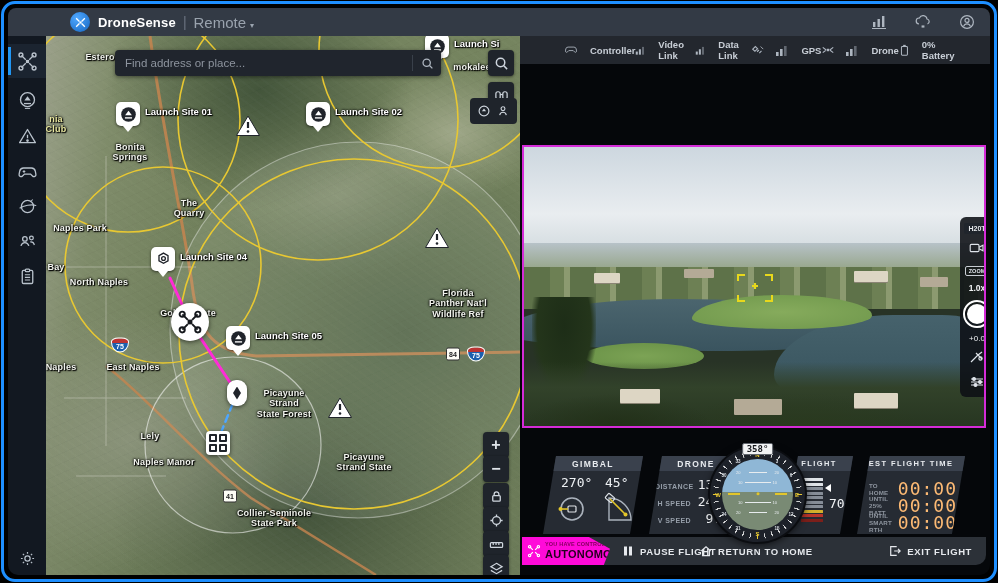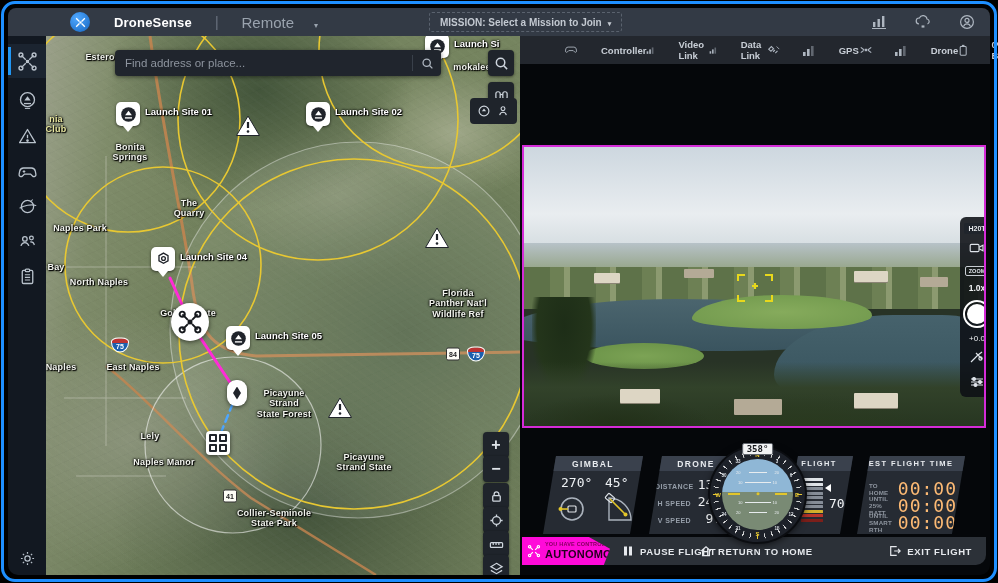--- a/index.html
+++ b/index.html
@@ -3,21 +3,21 @@
 <meta charset="utf-8">
 <style>
   * { margin:0; padding:0; box-sizing:border-box; }
   html,body { background:#000; }
   body { font-family:"Liberation Sans", sans-serif; }
   .stage { position:relative; width:998px; height:583px; background:#000; overflow:hidden; }
   .frame { position:absolute; inset:1px; border:3px solid #1e8fff; border-radius:14px; pointer-events:none; z-index:50; }
 
   
   .topbar { position:absolute; left:8px; top:8px; width:982px; height:28px; background:#333a45;
-            border-radius:8px 8px 0 0; display:flex; align-items:center; z-index:10;gap:16px; }
+            border-radius:8px 8px 0 0; display:flex; align-items:center; z-index:10; }
   .logo { width:20px; height:20px; border-radius:50%; margin-left:62px;
           background:radial-gradient(circle at 35% 30%, #4fa8ff, #1565c0); display:flex; align-items:center; justify-content:center; }
   .logo svg { width:13px; height:13px; }
   .brand { color:#fff; font-size:13px; font-weight:bold; margin-left:8px; letter-spacing:.2px; }
   .tb-div { color:#6b7380; font-size:14px; margin:0 7px; font-weight:300; }
   .mode { color:#9aa3ae; font-size:15px; }
   .tb-caret { color:#9aa3ae; font-size:8px; margin-left:4px; margin-top:6px; }
   .mission { position:absolute; left:421px; top:4px; height:20px; padding:0 10px; display:flex; align-items:center; gap:6px;
              border:1px dashed #5a626e; border-radius:3px; background:transparent; color:#c3c9d1; font-size:10px; font-weight:bold; cursor:pointer; }
   .tb-right { position:absolute; right:14px; top:0; height:28px; display:flex; align-items:center; gap:26px; }
@@ -86,21 +86,21 @@
   .waypt .diam { width:8px; height:13px; background:#20242b; clip-path:polygon(50% 0,100% 50%,50% 100%,0 50%); }
   .targmk { position:absolute; transform:translate(-50%,-50%); width:24px; height:24px; background:#fff; border-radius:4px;
             display:grid; grid-template-columns:8px 8px; grid-template-rows:8px 8px; gap:2px; padding:3px;
             box-shadow:0 1px 4px rgba(0,0,0,.6); cursor:pointer; }
   .targmk span { border:2px solid #20242b; border-radius:1px; }
 
   
   .rpanel { position:absolute; left:520px; top:36px; width:470px; height:539px; background:#05070a; border-radius:0 0 10px 0; }
   .statusbar { position:absolute; left:0; top:0; width:470px; height:28px; background:#23272e; display:flex; align-items:center;
                justify-content:space-between; padding:0 30px 0 44px; }
-  .st-item { display:flex; align-items:center; gap:23px; color:#c8ced6; font-size:9.5px; font-weight:bold; cursor:default; }
+  .st-item { display:flex; align-items:center; gap:12px; color:#c8ced6; font-size:9.5px; font-weight:bold; cursor:default; }
   .st-item svg { width:14px; height:12px; color:#aeb6c0; }
 
   
   .video { position:absolute; left:2px; top:109px; width:464px; height:283px; border:2px solid #d52bd8; background:#283326; overflow:hidden; }
   .v-sky  { position:absolute; left:0; top:0; right:0; height:96px; background:linear-gradient(#cdd7df, #e9edf0 70%, #d8dfe3); }
   .v-far  { position:absolute; left:0; top:96px; right:0; height:26px; background:linear-gradient(#b7c2c8, #97a68b); }
   .v-mid  { position:absolute; left:0; top:120px; right:0; height:42px;
             background:repeating-linear-gradient(90deg, #5e7249 0 26px, #6d8054 26px 40px, #8c9a70 40px 46px); }
   .v-lake { position:absolute; left:-20px; top:152px; width:380px; height:52px; background:linear-gradient(#4b656e,#3a545f);
             border-radius:45% 55% 40% 60% / 65% 55% 45% 35%; }
@@ -194,24 +194,20 @@
     <div class="logo">
       <svg viewBox="0 0 24 24" fill="none" stroke="#fff" stroke-width="2.4">
           <path d="M4 4l6 6m4 4l6 6M20 4l-6 6m-4 4l-6 6"></path>
           <rect x="10" y="10" width="4" height="4" fill="#fff" stroke="none"></rect>
         </svg>
     </div>
     <span class="brand">DroneSense</span>
     <span class="tb-div">|</span>
     <span class="mode">Remote</span>
     <span class="tb-caret">▾</span>
-    <button class="mission">
-      <span>MISSION: Select a Mission to Join</span>
-      <span style="font-size:7px; margin-top:3px;">▾</span>
-    </button>
     <div class="tb-right">
       <span class="tb-icon">
         <svg viewBox="0 0 16 16" fill="currentColor">
             <rect x="2" y="8" width="2.4" height="5"></rect>
             <rect x="6.5" y="5" width="2.4" height="8"></rect>
             <rect x="11" y="2" width="2.4" height="11"></rect>
             <rect x="1" y="14" width="14" height="1"></rect>
           </svg>
       </span>
       <span class="tb-icon">

